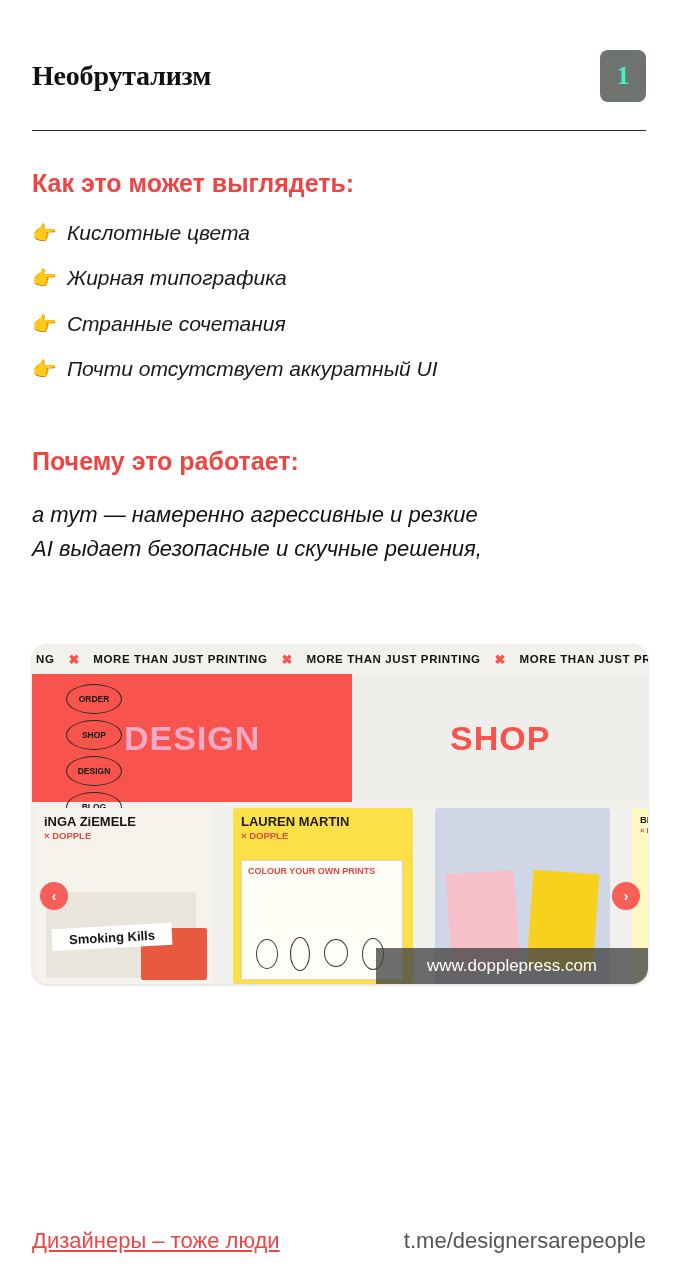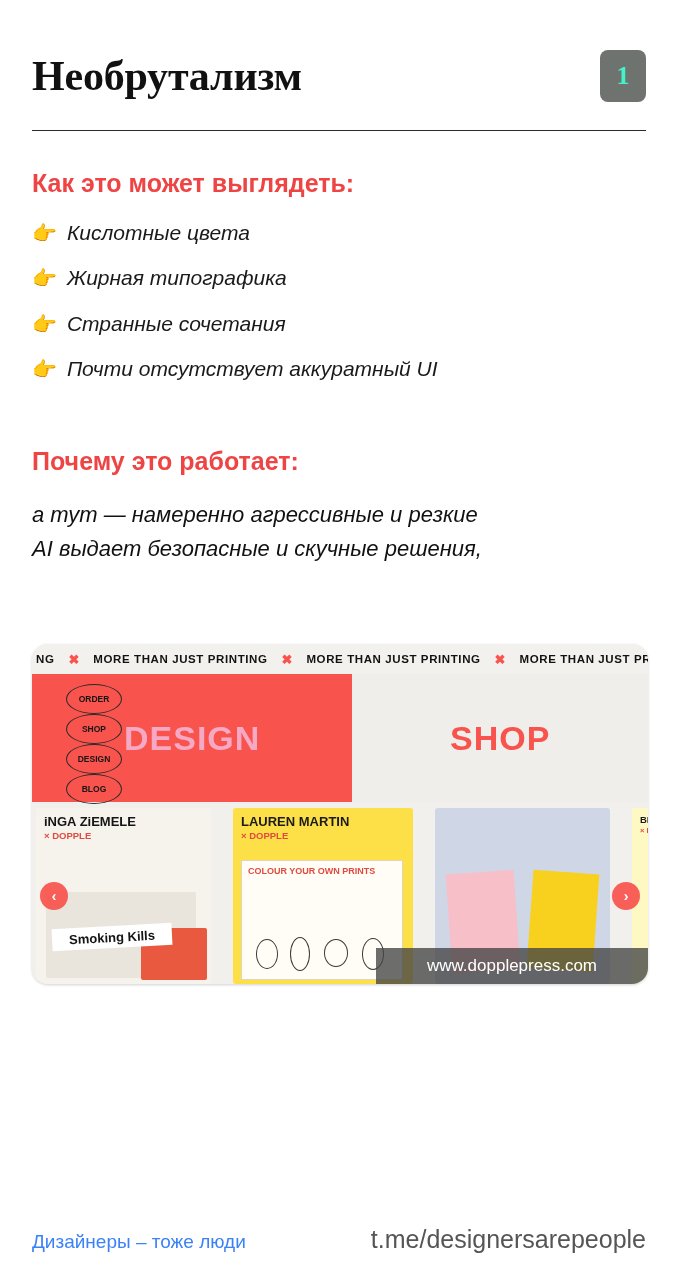--- a/index.html
+++ b/index.html
@@ -23,21 +23,21 @@
     top: 48px;
     left: 32px;
     right: 32px;
     height: 56px;
     display: flex;
     align-items: center;
     justify-content: space-between;
   }
   .title {
     font-family: "Liberation Serif", serif;
-    font-size: 42px;
+    font-size: 28px;
     font-weight: 700;
     color: #111111;
     letter-spacing: -0.2px;
     white-space: nowrap;
   }
   .page-badge {
     width: 46px;
     height: 52px;
     border-radius: 8px;
     background: #6f7370;
@@ -150,20 +150,21 @@
     font-weight: 800;
     color: #f6a9c4;
     letter-spacing: 1px;
   }
   .pill-col {
     position: absolute;
     left: 34px;
     top: 10px;
     display: flex;
     flex-direction: column;
+    gap: 6px;
   }
   .pill {
     width: 56px;
     height: 30px;
     border-radius: 50%;
     border: 1.4px solid #2a2a2a;
     display: flex;
     align-items: center;
     justify-content: center;
     font-size: 8.5px;
@@ -316,25 +317,26 @@
   .footer {
     position: absolute;
     left: 32px;
     right: 32px;
     bottom: 26px;
     display: flex;
     justify-content: space-between;
     align-items: baseline;
   }
   .footer-left {
-    font-size: 19px;
-    color: #3b82f6;
+    font-size: 22px;
+    color: #ef4444;
+    text-decoration: underline;
   }
   .footer-right {
-    font-size: 25px;
+    font-size: 22px;
     color: #555555;
   }
 </style>
 </head>
 <body>
 
 <div class="page">
 
   <div class="header">
     <div class="title">Необрутализм</div>

